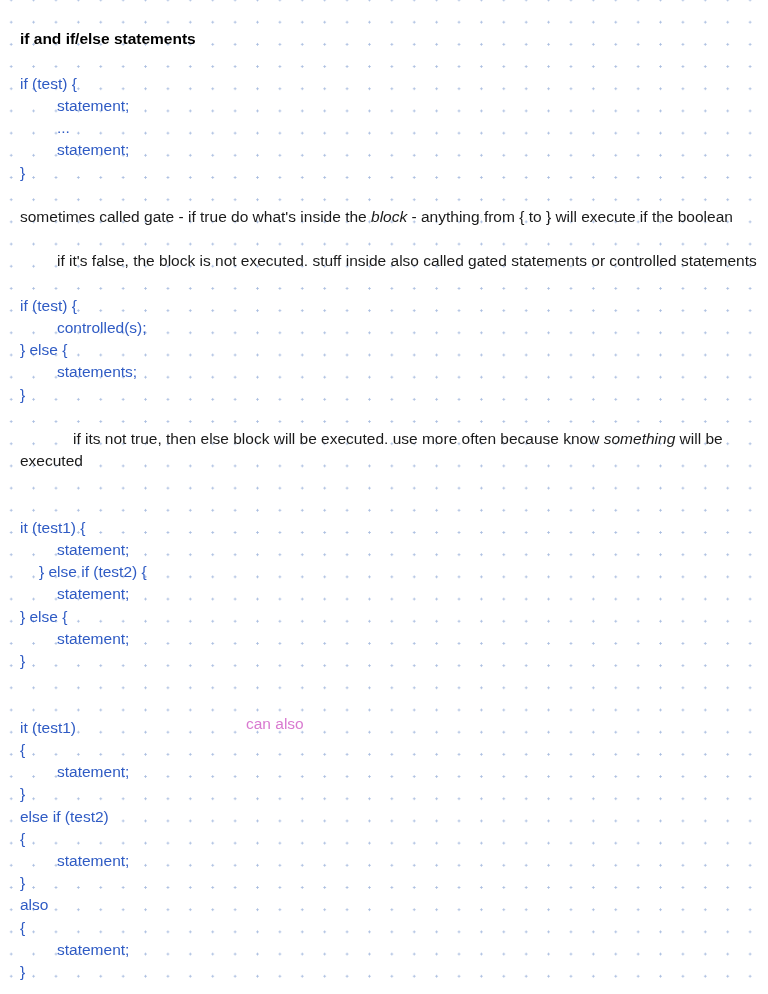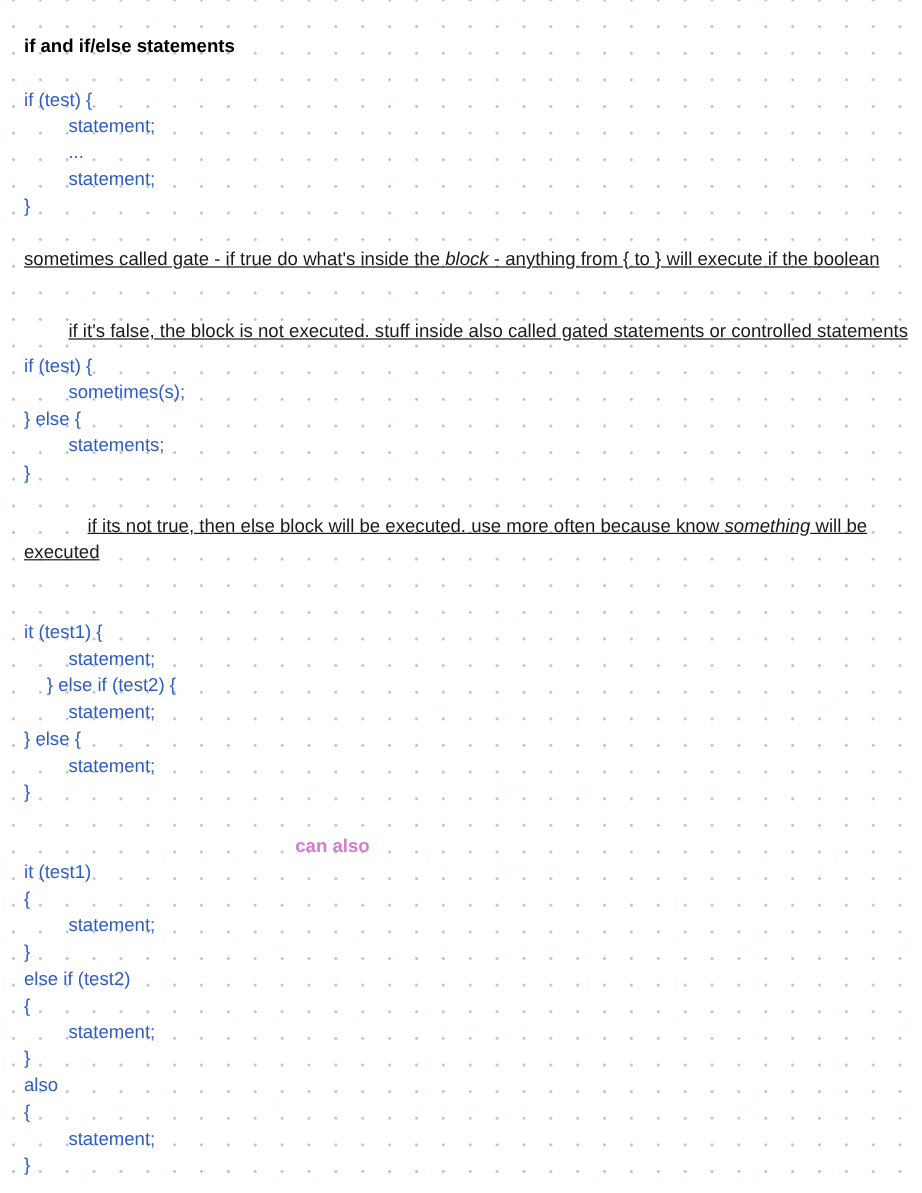--- a/index.html
+++ b/index.html
@@ -23,63 +23,63 @@
   }
   .line {
     position: absolute;
     left: 20px;
     white-space: nowrap;
     line-height: 18px;
     height: 18px;
   }
   .line.indent { left: 57px; }
   .code { color: #2f5bc4; }
-  .prose { color: #1a1a1a; text-decoration: underline; }
+  .prose { color: #1a1a1a; }
   .title { color: #000000; font-weight: bold; }
   .note { color: #d97ad0; }
   em { font-style: italic; }
 </style>
 </head>
 <body>
 
 <div id="page">
 
   <div class="line title" style="top:30px;">if and if/else statements</div>
 
   <div class="line code" style="top:75px;">if (test) {</div>
   <div class="line code indent" style="top:97px;">statement;</div>
   <div class="line code indent" style="top:119px;">...</div>
   <div class="line code indent" style="top:141px;">statement;</div>
   <div class="line code" style="top:164px;">}</div>
 
   <div class="line prose" style="top:208px;">
     <span>sometimes called gate - if true do what's inside the </span><em>block</em><span> - anything from { to } will execute if the boolean</span>
   </div>
-  <div class="line prose indent" style="top:268px;">if it's false, the block is not executed. stuff inside also called gated statements or controlled statements</div>
+  <div class="line prose indent" style="top:252px;">if it's false, the block is not executed. stuff inside also called gated statements or controlled statements</div>
 
   <div class="line code" style="top:297px;">if (test) {</div>
-  <div class="line code indent" style="top:319px;">sometimes(s);</div>
+  <div class="line code indent" style="top:319px;">controlled(s);</div>
   <div class="line code" style="top:341px;">} else {</div>
   <div class="line code indent" style="top:363px;">statements;</div>
   <div class="line code" style="top:386px;">}</div>
 
   <div class="line prose indent" style="top:430px;margin-left:16px;">
     <span>if its not true, then else block will be executed. use more often because know </span><em>something</em><span> will be</span>
   </div>
   <div class="line prose" style="top:452px;">executed</div>
 
   <div class="line code" style="top:519px;">it (test1) {</div>
   <div class="line code indent" style="top:541px;">statement;</div>
   <div class="line code" style="top:563px;margin-left:19px;">} else if (test2) {</div>
   <div class="line code indent" style="top:585px;">statement;</div>
   <div class="line code" style="top:608px;">} else {</div>
   <div class="line code indent" style="top:630px;">statement;</div>
   <div class="line code" style="top:652px;">}</div>
 
-  <div class="line note" style="top:697px; left:246px;font-weight:bold;">can also</div>
+  <div class="line note" style="top:715px; left:246px;">can also</div>
 
   <div class="line code" style="top:719px;">it (test1)</div>
   <div class="line code" style="top:741px;">{</div>
   <div class="line code indent" style="top:763px;">statement;</div>
   <div class="line code" style="top:785px;">}</div>
   <div class="line code" style="top:808px;">else if (test2)</div>
   <div class="line code" style="top:830px;">{</div>
   <div class="line code indent" style="top:852px;">statement;</div>
   <div class="line code" style="top:874px;">}</div>
   <div class="line code" style="top:896px;">also</div>

